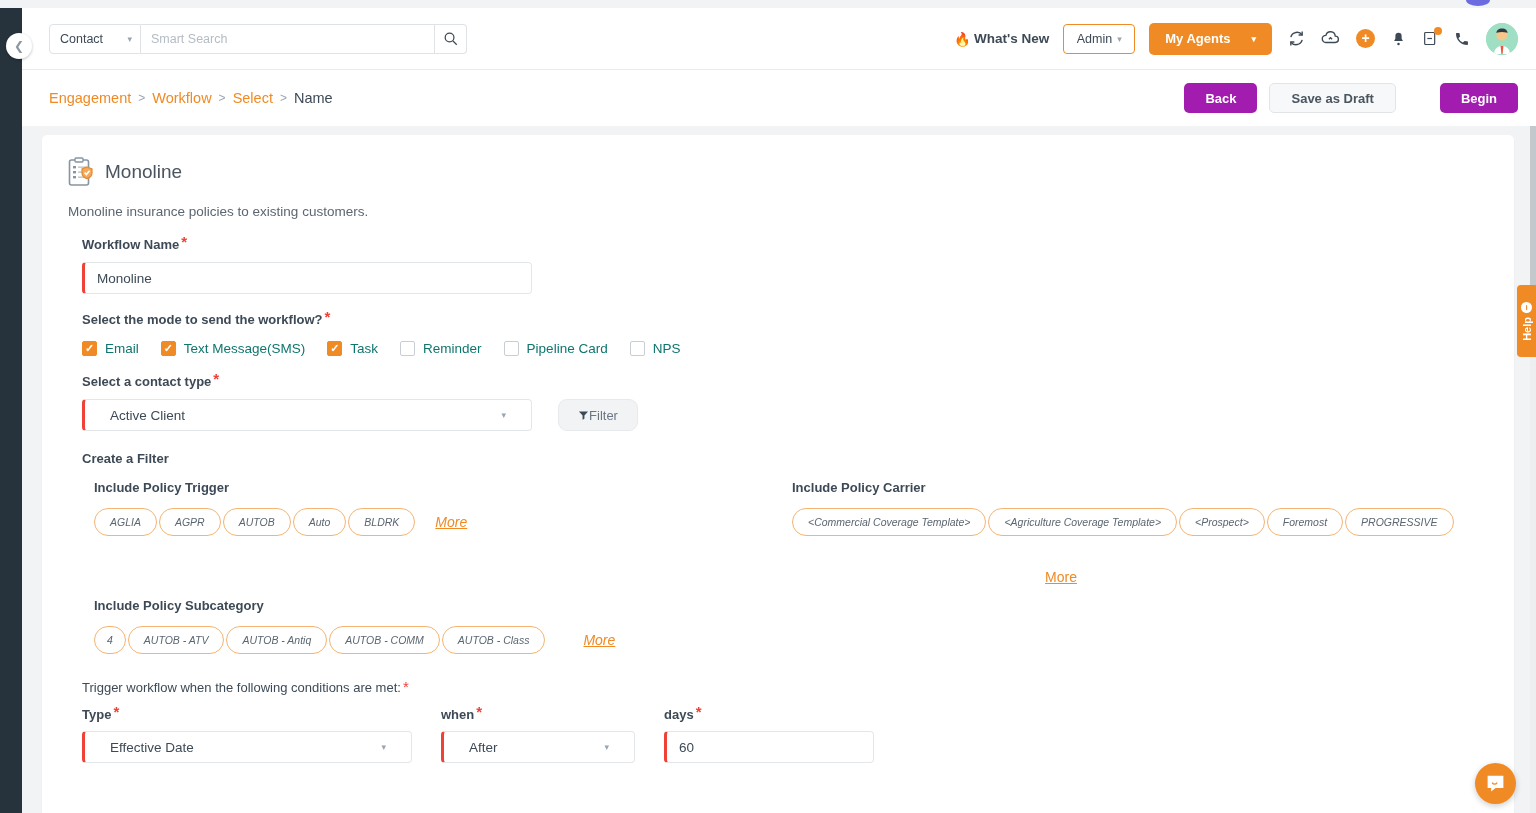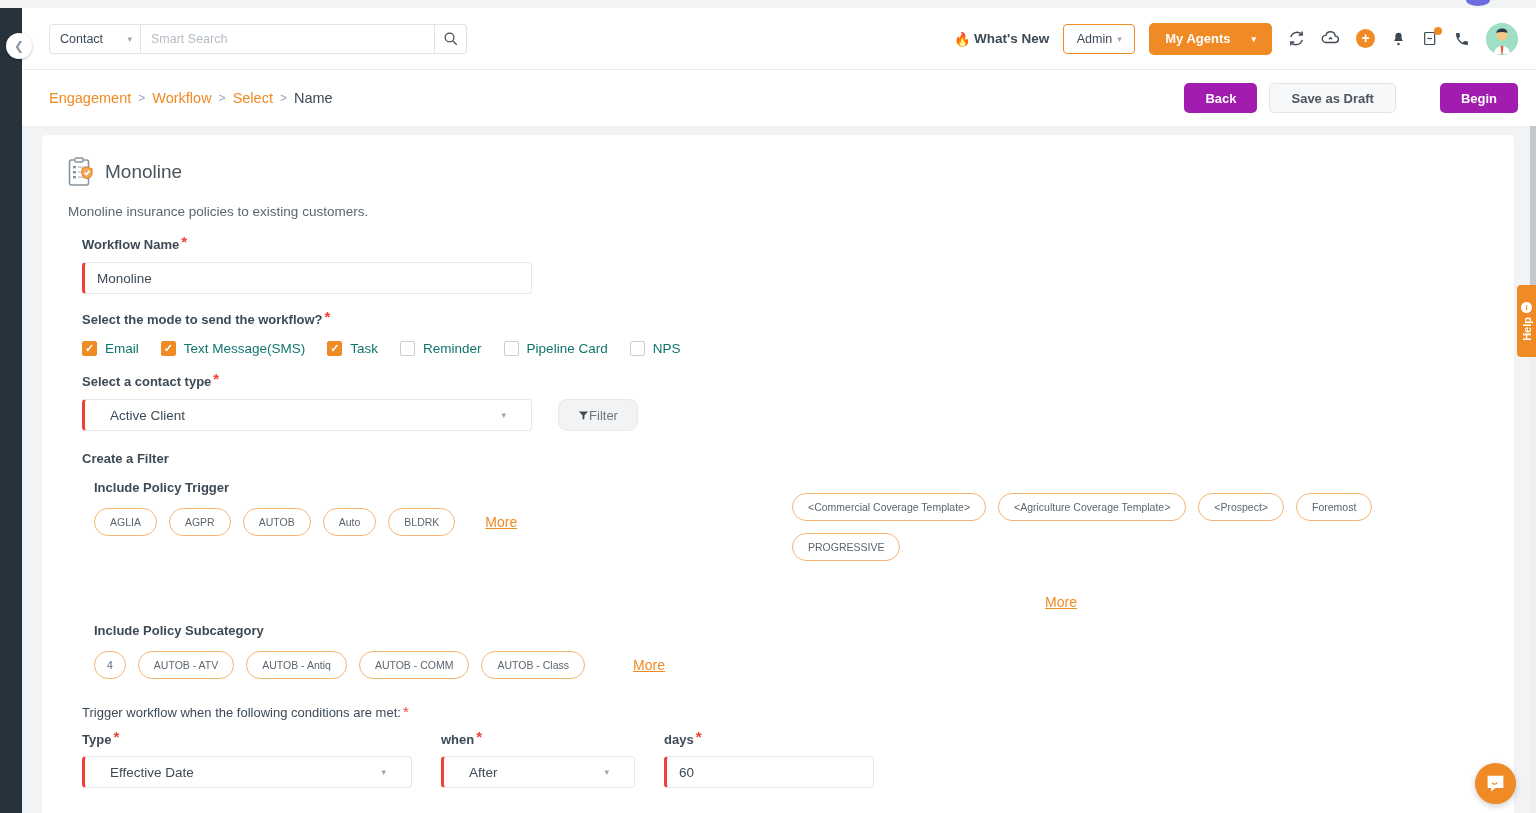--- a/index.html
+++ b/index.html
@@ -126,21 +126,21 @@
     width:80px; height:32px; background:#f2f3f5; border:1px solid #e7eaed; border-radius:9px;
     display:flex; align-items:center; justify-content:center; 
     font-size:13px; color:#6b7682; cursor:pointer;
   }
 
   .filter-section { margin-top:20px; padding-left:14px; position:relative; }
   .sect-title { font-size:13px; font-weight:bold; color:#3d4a56; }
   .cols { display:flex; margin-top:14px; }
   .col-left { width:700px; padding-left:12px; }
   .col-right { width:700px; padding-left:10px; }
-  .chips { display:flex; align-items:center; flex-wrap:wrap; gap:12px; margin-top:13px; }
+  .chips { display:flex; align-items:center; flex-wrap:wrap; gap:2px; margin-top:13px;font-style:italic; }
   .chip {
     height:28px; padding:0 15px; border:1px solid #f5b471; border-radius:15px;
     display:flex; align-items:center; justify-content:center;
     font-size:10.5px; color:#5b6670; background:#fff; cursor:pointer; white-space:nowrap;
   }
   .more {
     font-size:14px; color:#f08a24; text-decoration:underline; cursor:pointer; margin-left:18px;
   }
 
   .trigger-block { margin-top:26px; padding-left:14px; }
@@ -372,20 +372,21 @@
               <span class="chip">AGLIA</span>
               <span class="chip">AGPR</span>
               <span class="chip">AUTOB</span>
               <span class="chip">Auto</span>
               <span class="chip">BLDRK</span>
               <span class="more">More</span>
             </div>
           </div>
 
           <div class="col-right">
+            <div class="sect-title">Include Policy Carrier</div>
             <div class="chips">
               <span class="chip">&lt;Commercial Coverage Template&gt;</span>
               <span class="chip">&lt;Agriculture Coverage Template&gt;</span>
               <span class="chip">&lt;Prospect&gt;</span>
               <span class="chip">Foremost</span>
               <span class="chip">PROGRESSIVE</span>
             </div>
             <div style="text-align:center;margin-top:32px;padding-right:170px;">
               <span class="more">More</span>
             </div>

